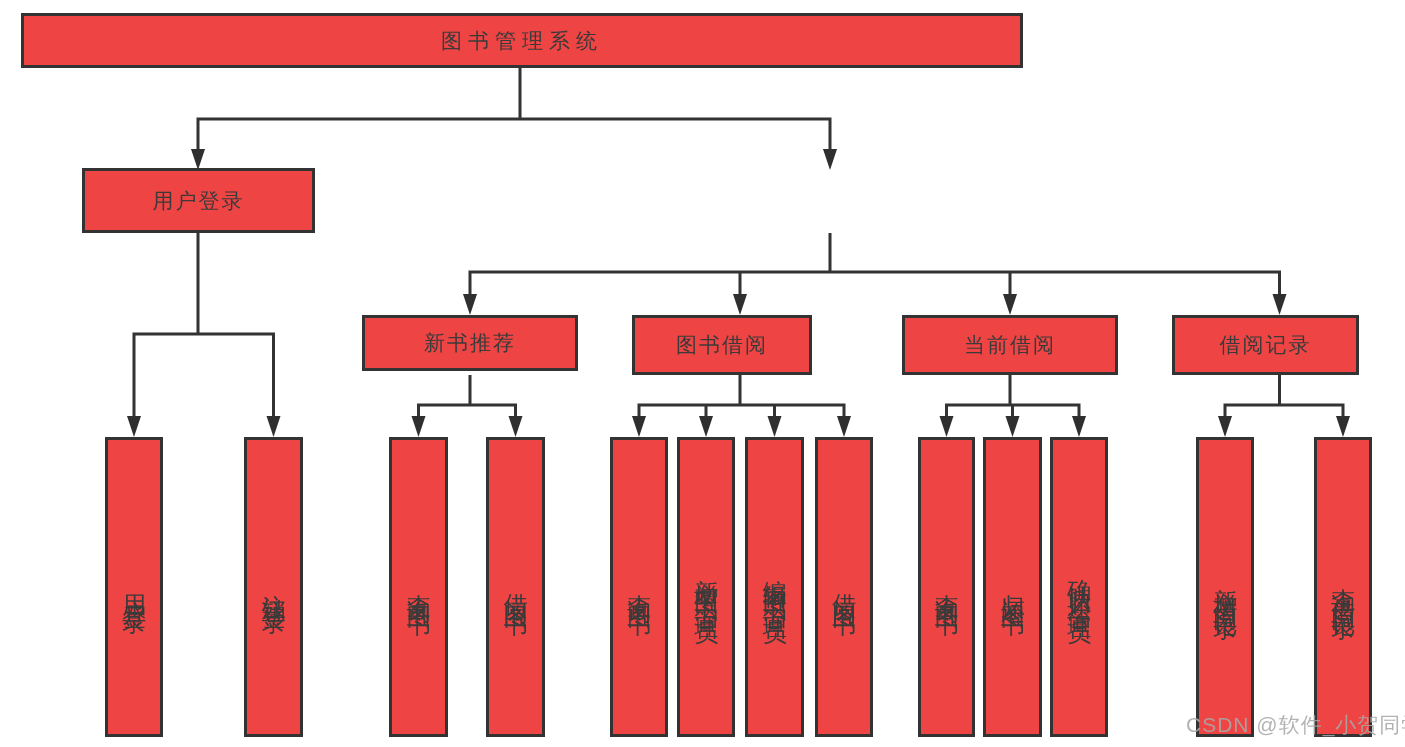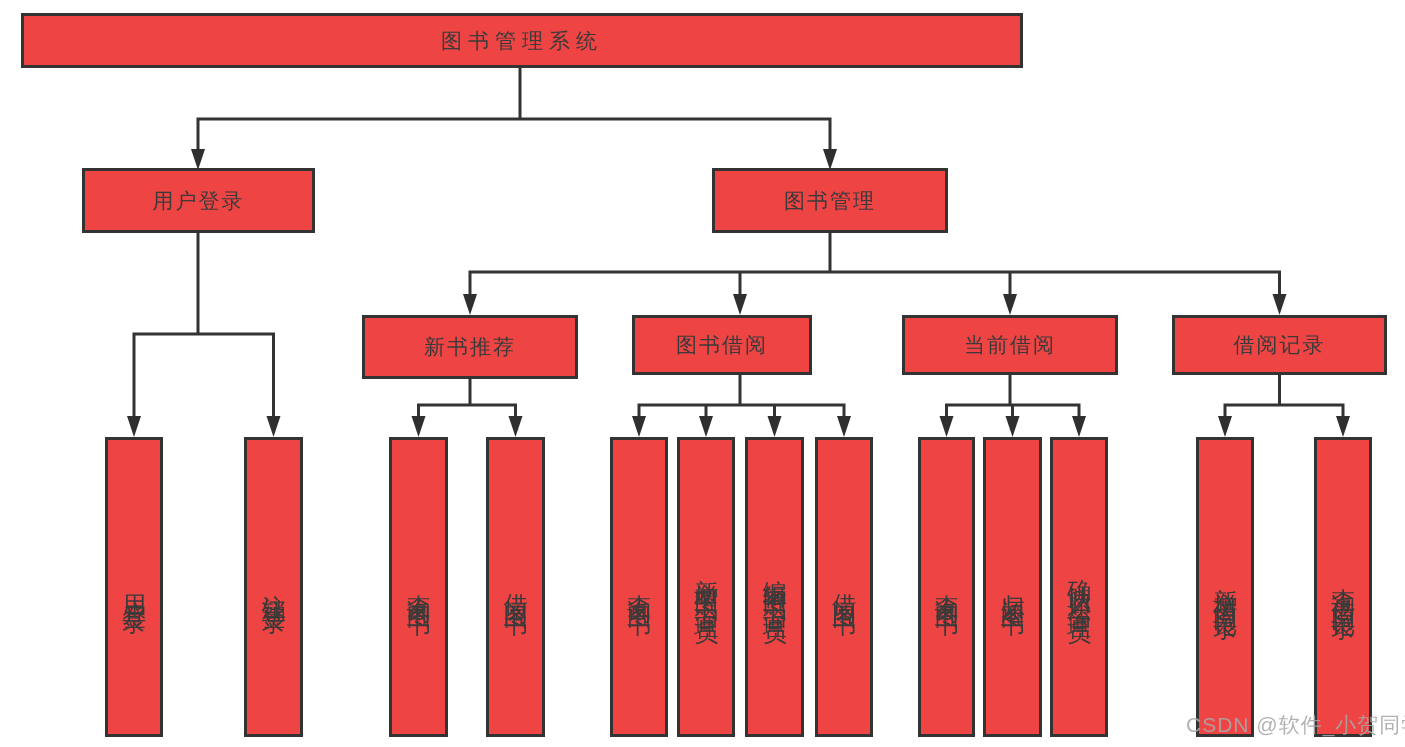--- a/index.html
+++ b/index.html
@@ -97,34 +97,31 @@
     </g>
   </svg>
 
   <div class="box root-box" style="left:21px; top:13px; width:1002px; height:55px;">
     <span class="hlabel">图书管理系统</span>
   </div>
 
   <div class="box" style="left:82px; top:168px; width:233px; height:65px;">
     <span class="hlabel">用户登录</span>
   </div>
-  <div class="box" style="left:712px; top:168px; width:236px; height:65px;">
-    <span class="hlabel">图书管理</span>
-  </div>
 
-  <div class="box" style="left:362px; top:315px; width:216px; height:64px;">
+  <div class="box" style="left:362px; top:315px; width:216px; height:56px;">
     <span class="hlabel">新书推荐</span>
   </div>
   <div class="box" style="left:632px; top:315px; width:180px; height:60px;">
     <span class="hlabel">图书借阅</span>
   </div>
   <div class="box" style="left:902px; top:315px; width:216px; height:60px;">
     <span class="hlabel">当前借阅</span>
   </div>
-  <div class="box" style="left:1172px; top:315px; width:215px; height:60px;">
+  <div class="box" style="left:1172px; top:315px; width:187px; height:60px;">
     <span class="hlabel">借阅记录</span>
   </div>
 
   <div class="box" style="left:105px; top:437px; width:58px; height:300px;">
     <span class="vlabel">用户登录</span>
   </div>
   <div class="box" style="left:244px; top:437px; width:59px; height:300px;">
     <span class="vlabel">注销登录</span>
   </div>
 

